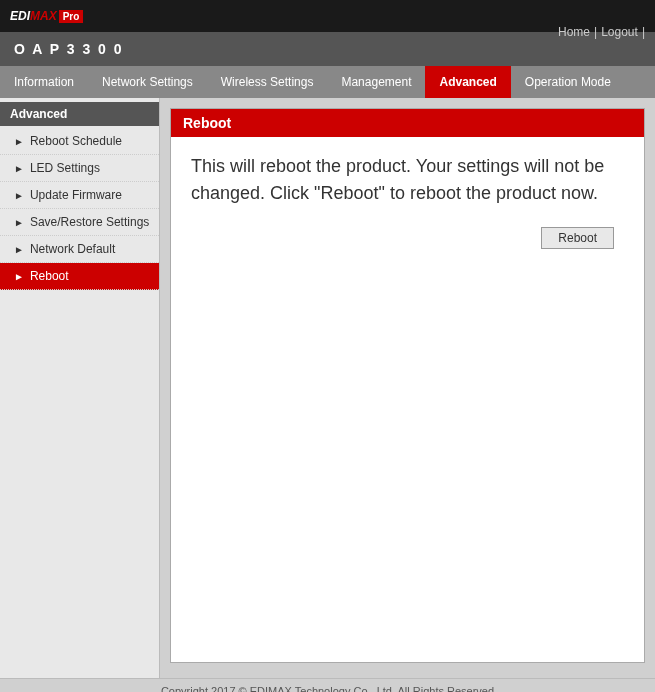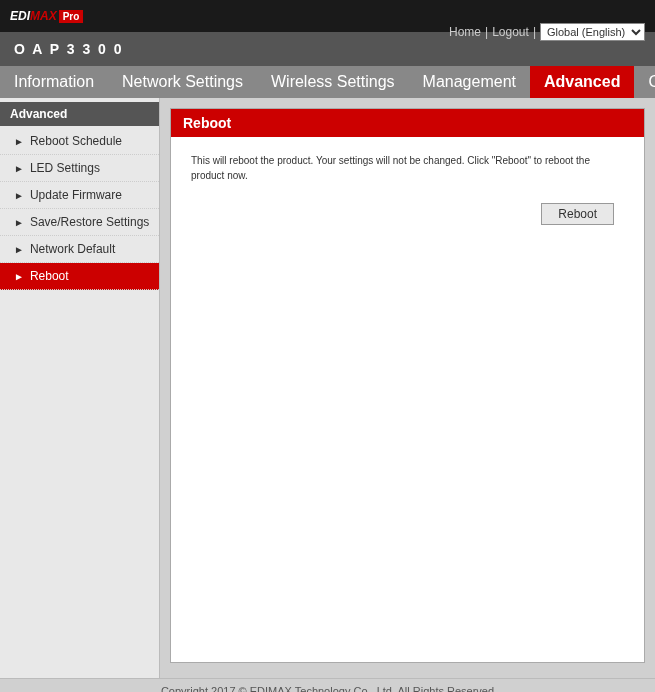--- a/index.html
+++ b/index.html
@@ -55,21 +55,21 @@
       background: #888;
       display: flex;
       height: 32px;
       align-items: stretch;
     }
     .nav-item {
       color: white;
       padding: 11px 14px;
       display: flex;
       align-items: center;
-      font-size: 16px;
+      font-size: 12px;
       cursor: pointer;
       text-decoration: none;
       white-space: nowrap;
     }
     .nav-item.active {
       background: #c00;
       color: white;
       font-weight: bold;
     }
 
@@ -129,21 +129,21 @@
       background: #c00;
       color: white;
       font-size: 14px;
       font-weight: bold;
       padding: 6px 12px;
     }
     #panel-body {
       padding: 16px 20px;
     }
     #reboot-message {
-      font-size: 10px;
+      font-size: 18px;
       color: #333;
       margin-bottom: 20px;
       line-height: 1.5;
     }
     #reboot-button-row {
       display: flex;
       justify-content: flex-end;
       padding-right: 10px;
       margin-top: 10px;
     }
@@ -173,23 +173,20 @@
   <div id="logo-area">
     <span>
       <span class="logo-edi">EDI</span><span class="logo-max">MAX</span><span class="logo-pro">Pro</span>
     </span>
   </div>
   <div id="top-links">
     <a href="#">Home</a>
     <span>|</span>
     <a href="#">Logout</a>
     <span>|</span>
-    <select id="lang-select" class="lang-select">
-      <option>Global (English)</option>
-    </select>
   </div>
 </div>
 
 <div id="device-bar">
   <span>O A P 3 3 0 0</span>
 </div>
 
 <div id="nav-bar">
   <a class="nav-item">Information</a>
   <a class="nav-item">Network Settings</a>

